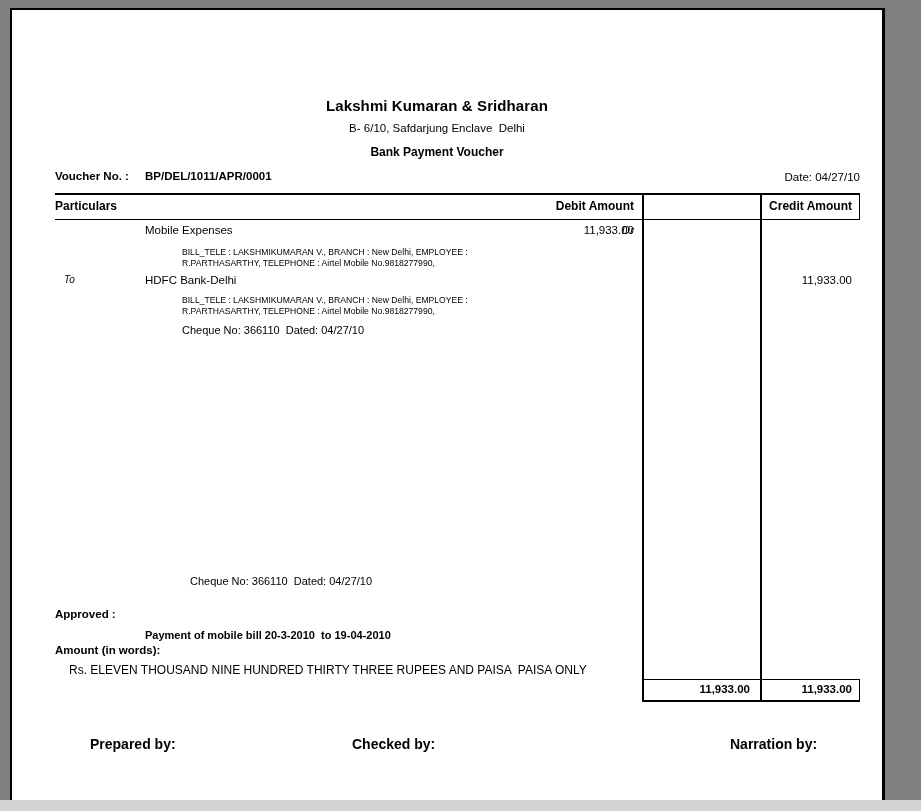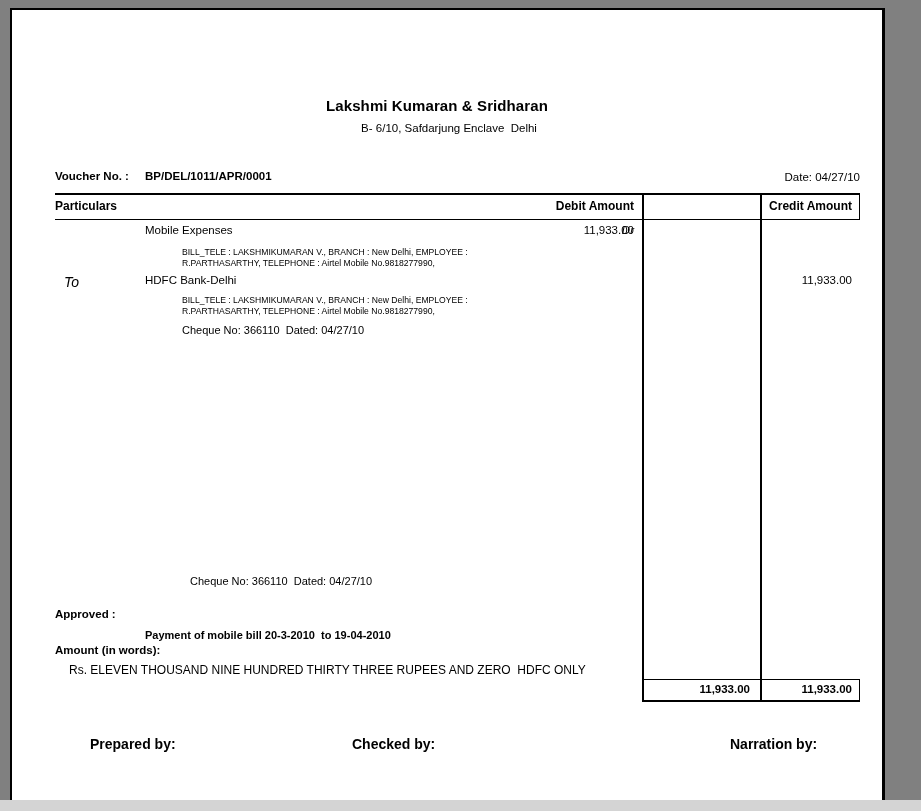--- a/index.html
+++ b/index.html
@@ -63,21 +63,20 @@
 
   
   .company {
     font-size: 15px;
     font-weight: bold;
     letter-spacing: 0.1px;
   }
   .address {
     font-size: 11.5px;
     font-weight: normal;
-    padding-left: 12px;
   }
   .doctype {
     font-size: 12px;
     font-weight: bold;
   }
 
   
   .meta-label {
     font-size: 11.5px;
     font-weight: bold;
@@ -113,21 +112,21 @@
     font-weight: bold;
     text-align: right;
   }
 
   
   .acct {
     font-size: 11.5px;
     font-weight: normal;
   }
   .to-marker {
-    font-size: 14px;
+    font-size: 10px;
     font-style: italic;
     font-weight: normal;
   }
   .dr-marker {
     font-size: 11.5px;
     font-style: italic;
     font-weight: normal;
     text-align: right;
   }
   .fineprint {
@@ -175,20 +174,21 @@
 
 <div id="viewport">
 
   <div id="page">
     <div id="sheet">
 
       <div class="t company" style="left:0px; top:88px; width:850px; text-align:center;">Lakshmi Kumaran &amp; Sridharan</div>
 
       <div class="t address" style="left:0px; top:113px; width:850px; text-align:center;">B- 6/10, Safdarjung Enclave  Delhi</div>
 
+      <div class="t doctype" style="left:0px; top:136px; width:850px; text-align:center;">Bank Payment Voucher</div>
 
       <div class="t meta-label" style="left:43px; top:161px;">Voucher No. :</div>
 
       <div class="t meta-value" style="left:133px; top:161px;">BP/DEL/1011/APR/0001</div>
 
       <div class="t date-text" style="left:600px; top:162px; width:248px; text-align:right;">Date: 04/27/10</div>
 
       <div class="hrule" style="left:43px; top:183px; width:805px; height:2px;"></div>
 
       <div class="hrule" style="left:43px; top:209px; width:805px; height:1px;"></div>
@@ -227,21 +227,21 @@
       <div class="t cheque" style="left:170px; top:315px;">Cheque No: 366110  Dated: 04/27/10</div>
 
       <div class="t cheque" style="left:178px; top:566px;">Cheque No: 366110  Dated: 04/27/10</div>
 
       <div class="t sect-label" style="left:43px; top:599px;">Approved :</div>
 
       <div class="t sect-value" style="left:133px; top:620px;">Payment of mobile bill 20-3-2010  to 19-04-2010</div>
 
       <div class="t sect-label" style="left:43px; top:635px;">Amount (in words):</div>
 
-      <div class="t words" style="left:57px; top:654px;">Rs. ELEVEN THOUSAND NINE HUNDRED THIRTY THREE RUPEES AND ZERO  HDFC ONLY</div>
+      <div class="t words" style="left:57px; top:654px;">Rs. ELEVEN THOUSAND NINE HUNDRED THIRTY THREE RUPEES AND PAISA  PAISA ONLY</div>
 
       <div class="hrule" style="left:630px; top:669px; width:218px; height:1px;"></div>
 
       <div class="t amt-total" style="left:640px; top:674px; width:98px;">11,933.00</div>
 
       <div class="t amt-total" style="left:750px; top:674px; width:90px;">11,933.00</div>
 
       <div class="hrule" style="left:630px; top:690px; width:218px; height:2px;"></div>
       <div class="vrule" style="left:847px; top:669px; height:23px; width:1px;"></div>
 

